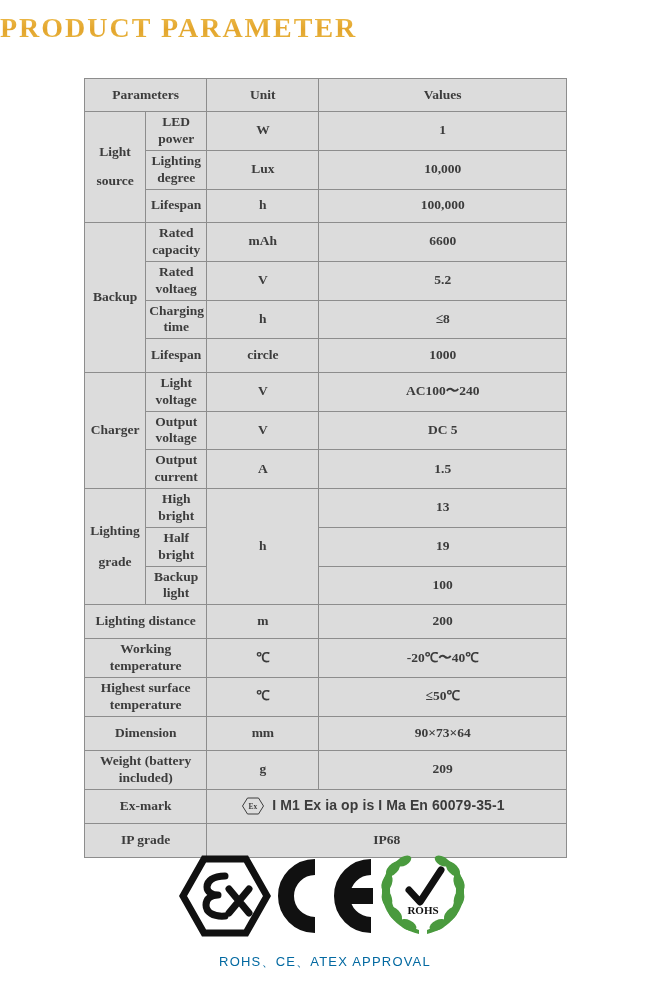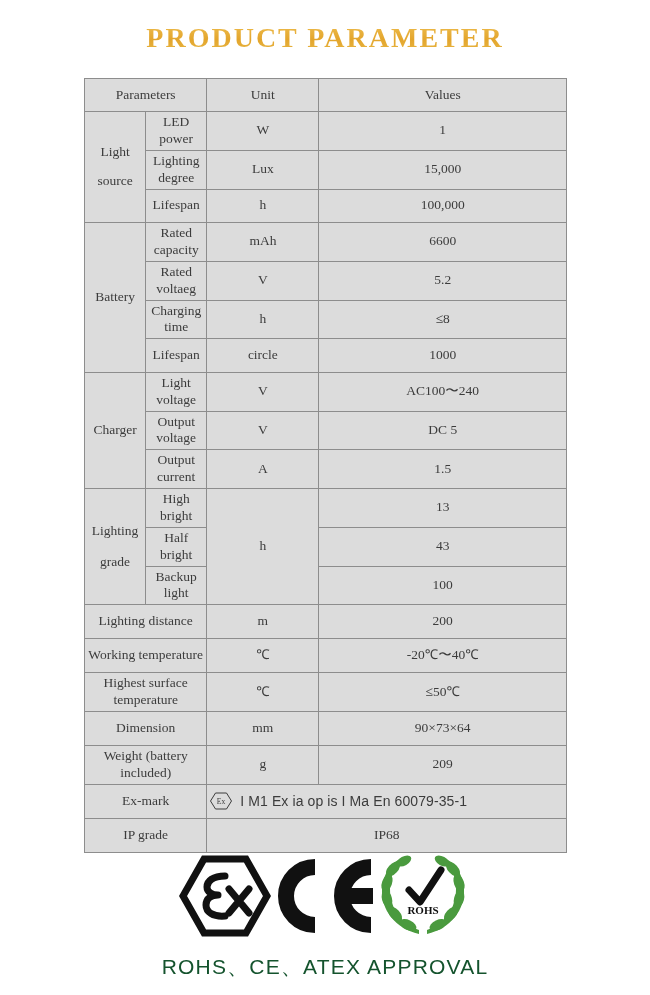--- a/index.html
+++ b/index.html
@@ -8,22 +8,22 @@
     background:#ffffff;
     font-family:"Liberation Serif", serif;
     color:#3a3a3a;
     position:relative;
     overflow:hidden;
   }
 
   
   .title-wrap {
     width:100%;
-    text-align:center;
-    padding-top:22px;
+    text-align:left;
+    padding-top:12px;
   }
   .page-title {
     font-family:"Liberation Serif", serif;
     font-size:28px;
     font-weight:700;
     letter-spacing:2.0px;
     color:#e8b23c;
     background:linear-gradient(180deg,#efc052 0%,#e3a52c 55%,#e9b946 100%);
     -webkit-background-clip:text;
     background-clip:text;
@@ -36,20 +36,21 @@
     position:absolute;
     left:84px;
     top:78px;
     width:483px;
   }
   table.spec {
     width:100%;
     border-collapse:collapse;
     table-layout:fixed;
     background:#be185d;
+    font-weight:bold;
   }
   table.spec td {
     border:1px solid #8d8d8d;
     background:#dcdcdc;
     text-align:center;
     vertical-align:middle;
     font-size:13.5px;
     font-family:"Liberation Serif", serif;
     color:#3c3c3c;
     padding:2px 3px;
@@ -76,20 +77,21 @@
   
   td.exmark {
     text-align:left;
     padding-left:10px;
   }
   .exmark-inner {
     display:flex;
     align-items:center;
     gap:8px;
     justify-content:flex-start;
+    margin-left:32px;
   }
   .ex-hex-small { flex:0 0 auto; display:block; }
   .exmark-text {
     font-family:"Liberation Sans", sans-serif;
     font-size:14px;
     color:#3c3c3c;
     letter-spacing:0.1px;
     white-space:nowrap;
   }
 
@@ -103,23 +105,23 @@
     justify-content:center;
   }
   .cert-item { display:flex; align-items:center; justify-content:center; }
 
   .footer-text {
     position:absolute;
     left:0; top:953px;
     width:100%;
     text-align:center;
     font-family:"Liberation Sans", sans-serif;
-    font-size:21px;
+    font-size:13px;
     letter-spacing:1.2px;
-    color:#14532d;
+    color:#0369a1;
     font-weight:400;
   }
 </style>
 </head>
 <body>
 
 <div class="title-wrap">
   <div class="page-title">PRODUCT PARAMETER</div>
 </div>
 
@@ -140,30 +142,30 @@
             <span>source</span>
           </div>
         </td>
         <td class="param">LED power</td>
         <td class="unit">W</td>
         <td class="value">1</td>
       </tr>
       <tr class="drow">
         <td class="param">Lighting degree</td>
         <td class="unit">Lux</td>
-        <td class="value">15,000</td>
+        <td class="value">10,000</td>
       </tr>
       <tr class="drow">
         <td class="param">Lifespan</td>
         <td class="unit">h</td>
         <td class="value">100,000</td>
       </tr>
 
       <tr class="drow">
-        <td class="cat" rowspan="4">Battery</td>
+        <td class="cat" rowspan="4">Backup</td>
         <td class="param">Rated capacity</td>
         <td class="unit">mAh</td>
         <td class="value">6600</td>
       </tr>
       <tr class="drow">
         <td class="param">Rated voltaeg</td>
         <td class="unit">V</td>
         <td class="value">5.2</td>
       </tr>
       <tr class="drow">
@@ -200,21 +202,21 @@
             <span>Lighting</span>
             <span>grade</span>
           </div>
         </td>
         <td class="param">High bright</td>
         <td class="unit" rowspan="3">h</td>
         <td class="value">13</td>
       </tr>
       <tr class="drow">
         <td class="param">Half bright</td>
-        <td class="value">43</td>
+        <td class="value">19</td>
       </tr>
       <tr class="drow">
         <td class="param">Backup light</td>
         <td class="value">100</td>
       </tr>
 
       <tr class="tall">
         <td class="param" colspan="2">Lighting distance</td>
         <td class="unit">m</td>
         <td class="value">200</td>

